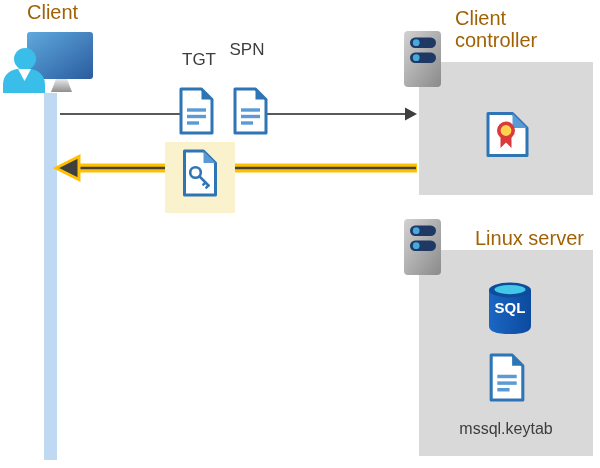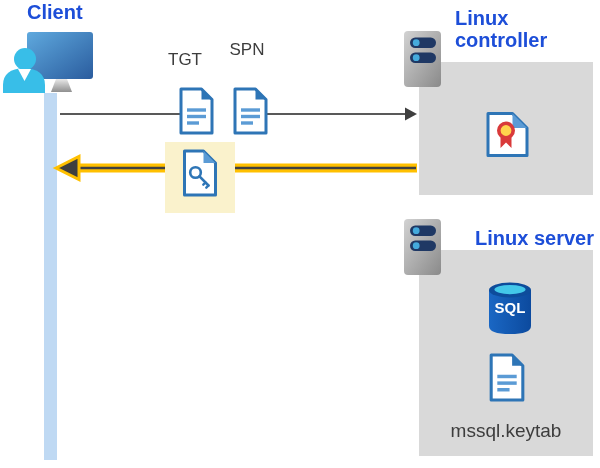--- a/index.html
+++ b/index.html
@@ -1,44 +1,44 @@
 <!DOCTYPE html>
 <html><head>
 <meta charset="utf-8">
 <style>
   html,body{margin:0;padding:0;}
   body{
     width:600px;height:468px;background:#ffffff;position:relative;overflow:hidden;
     font-family:"Liberation Sans", sans-serif;
   }
   .abs{position:absolute;}
-  .title{font-weight:bold;color:#1d4ed8;font-size:20px;line-height:22px;}
+  .title{font-weight:normal;color:#a16207;font-size:20px;line-height:22px;}
   .lbl{color:#3d3d3d;}
   .client-label{left:27px;top:1px;font-size:20px;}
   .client-icon{left:2px;top:20px;width:95px;height:77px;z-index:2;}
   .timeline{left:44px;top:93px;width:13px;height:367px;background:#BFD9F3;z-index:0;}
-  .tgt-label{left:168px;top:50px;width:48px;text-align:left;font-size:17px;}
+  .tgt-label{left:168px;top:50px;width:48px;text-align:right;font-size:17px;}
   .spn-label{left:223px;top:40px;width:48px;text-align:center;font-size:17px;}
   .doc-tgt{left:178px;top:87px;width:37px;height:48px;z-index:3;}
   .doc-spn{left:232px;top:87px;width:37px;height:48px;z-index:3;}
   .arrow-gray{left:58px;top:103px;width:360px;height:22px;z-index:1;}
   .arrow-yellow{left:50px;top:152px;width:370px;height:32px;z-index:1;}
   .highlight-box{left:165px;top:142px;width:70px;height:71px;background:#FAF2CC;z-index:2;}
   .doc-key{left:182px;top:149px;width:36px;height:48px;z-index:3;}
   .zone{background:#D9D9D9;z-index:0;}
   .dc-box{left:419px;top:62px;width:174px;height:133px;}
   .ls-box{left:419px;top:250px;width:174px;height:206px;}
   .dc-server{left:403px;top:30px;width:39px;height:58px;z-index:2;}
   .ls-server{left:403px;top:218px;width:39px;height:58px;z-index:2;}
   .dc-title{left:455px;top:7px;width:118px;}
   .ls-title{left:456px;top:227px;width:140px;white-space:nowrap;margin-left:19px;}
   .cert-icon{left:485px;top:111px;width:45px;height:47px;z-index:1;}
   .sql-icon{left:487px;top:281px;width:46px;height:54px;z-index:1;}
   .doc-keytab{left:488px;top:353px;width:38px;height:49px;z-index:1;}
-  .keytab-label{left:419px;top:420px;width:174px;text-align:center;font-size:19px;z-index:1;}
+  .keytab-label{left:419px;top:420px;width:174px;text-align:center;font-size:16px;z-index:1;}
 </style>
 </head>
 <body>
 
 <div class="abs title client-label">Client</div>
 
 <svg class="abs client-icon" viewBox="0 0 95 77">
   <defs>
     <linearGradient id="mon" x1="0" y1="0" x2="1" y2="1">
       <stop offset="0" stop-color="#5FA9DE"></stop>
@@ -111,21 +111,21 @@
       <stop offset="0" stop-color="#D2D2D2"></stop>
         <stop offset="1" stop-color="#8A8A8A"></stop>
     </linearGradient>
   </defs>
   <rect x="1" y="1" width="37" height="56" rx="4" fill="url(#srvA)"></rect>
   <rect x="7" y="7.5" width="26" height="10.5" rx="5.25" fill="#1F3864"></rect>
   <rect x="7" y="22.5" width="26" height="10.5" rx="5.25" fill="#1F3864"></rect>
   <circle cx="13.2" cy="12.7" r="3.4" fill="#45AADC"></circle>
   <circle cx="13.2" cy="27.7" r="3.4" fill="#45AADC"></circle>
 </svg>
-<div class="abs title dc-title">Linux controller</div>
+<div class="abs title dc-title">Client controller</div>
 
 <svg class="abs cert-icon" viewBox="0 0 45 47">
   <path d="M3,2.5 H27.5 L42,17 V44.5 H3 Z" fill="#ffffff" stroke="#2E75B6" stroke-width="3" stroke-linejoin="round"></path>
   <path d="M27.5,2.5 V17 H42 Z" fill="#5B9BD5"></path>
   <polygon points="15.5,22 26.5,22 26.5,37 21,31.5 15.5,37" fill="#D93A3A"></polygon>
   <circle cx="21" cy="19.5" r="7.2" fill="#FFD34D" stroke="#D93A3A" stroke-width="3.6"></circle>
 </svg>
 
 <div class="abs zone ls-box"></div>
 <svg class="abs ls-server" viewBox="0 0 39 58">

